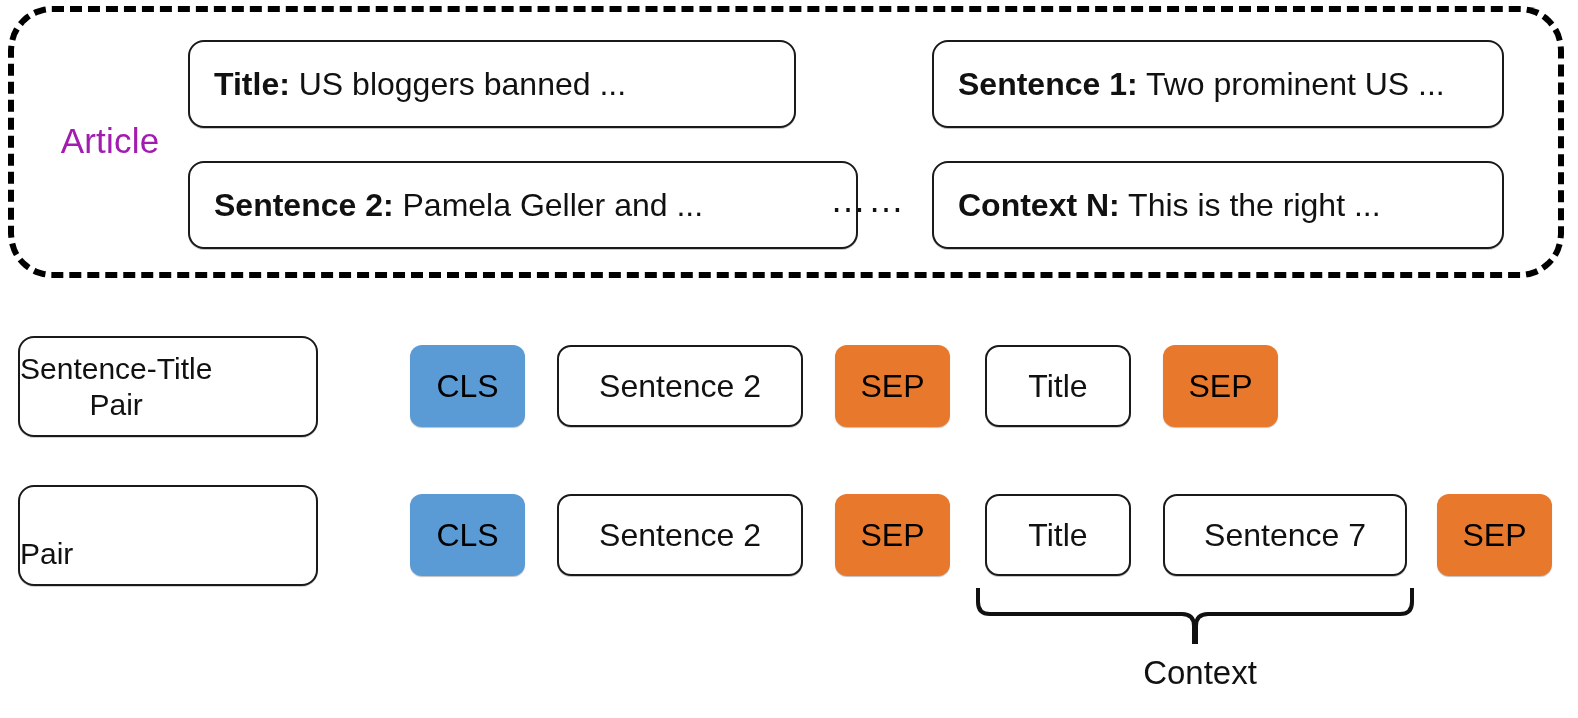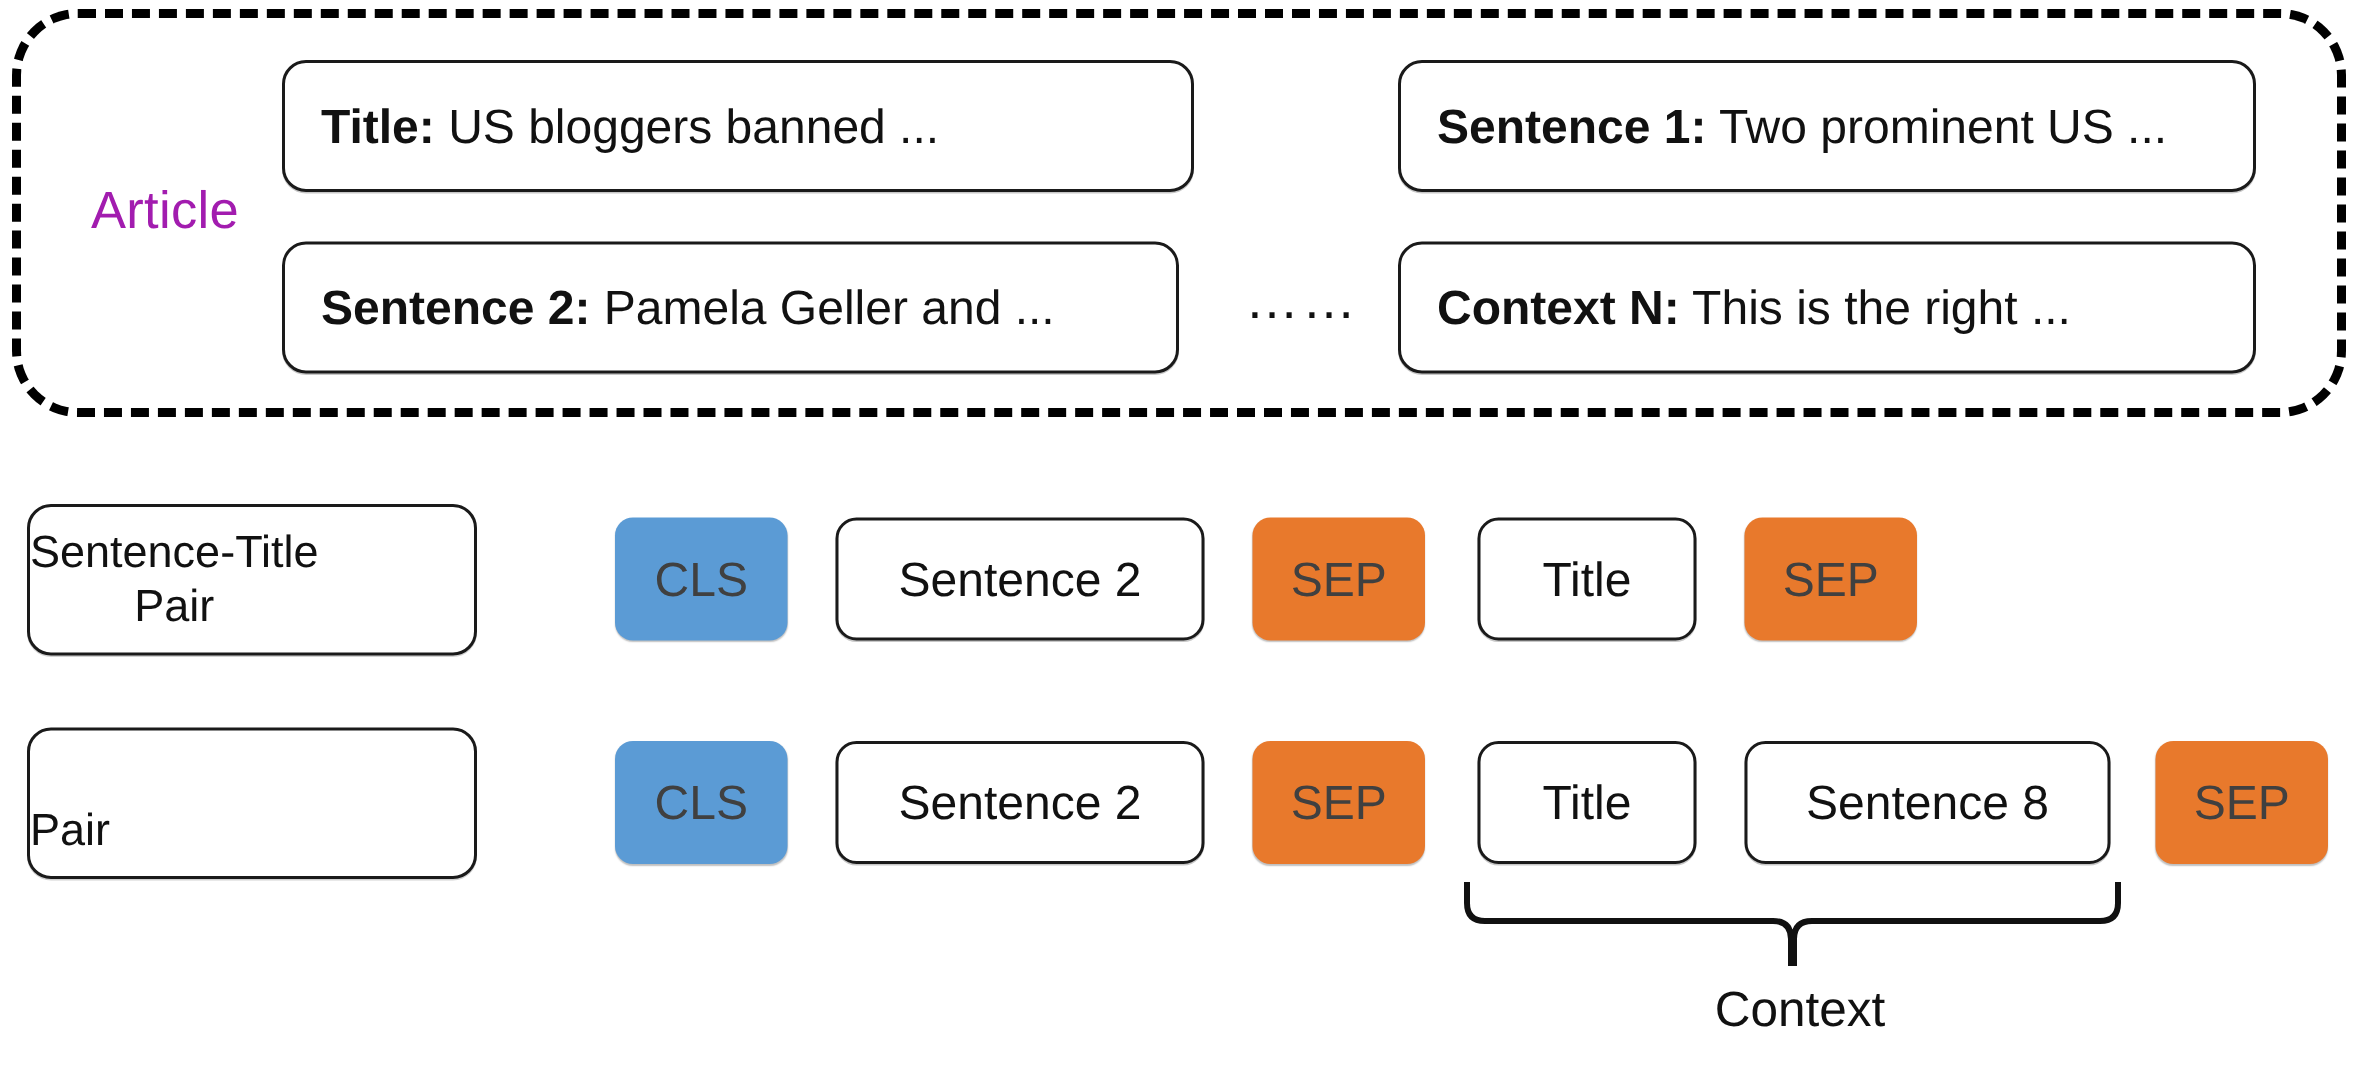--- a/index.html
+++ b/index.html
@@ -108,21 +108,21 @@
   
   .chip {
     position: absolute;
     box-sizing: border-box;
     border-radius: 12px;
     display: flex;
     align-items: center;
     justify-content: center;
     font-size: 32px;
     line-height: 36px;
-    color: #404040;
+    color: #000000;
     box-shadow: 0 1px 1px rgba(0,0,0,0.25);
   }
   .chip-cls { background: #5B9BD5; }
   .chip-sep { background: #E8792C; }
 
   
   .brace-wrap {
     position: absolute;
     left: 975px;
     top: 588px;
@@ -150,21 +150,21 @@
   <div class="article-label">Article</div>
 
   <div class="cell art-cell pad-left" style="left:188px; top:40px; width:608px;">
     <span class="txt"><b>Title:</b><span> US bloggers banned ...</span></span>
   </div>
 
   <div class="cell art-cell pad-left" style="left:932px; top:40px; width:572px;">
     <span class="txt"><b>Sentence 1:</b><span> Two prominent US ...</span></span>
   </div>
 
-  <div class="cell art-cell pad-left" style="left:188px; top:161px; width:598px;">
+  <div class="cell art-cell pad-left" style="left:188px; top:161px; width:670px;">
     <span class="txt"><b>Sentence 2:</b><span> Pamela Geller and ...</span></span>
   </div>
 
   <div class="art-ellipsis">……</div>
 
   <div class="cell art-cell pad-left" style="left:932px; top:161px; width:572px;">
     <span class="txt"><b>Context N:</b><span> This is the right ...</span></span>
   </div>
 
   <div class="pair-label" style="top:336px;">
@@ -205,21 +205,21 @@
 
   <div class="chip chip-sep" style="left:835px; top:494px; width:115px; height:82px;">
     <span>SEP</span>
   </div>
 
   <div class="cell center" style="left:985px; top:494px; width:146px; height:82px;">
     <span class="txt">Title</span>
   </div>
 
   <div class="cell center" style="left:1163px; top:494px; width:244px; height:82px;">
-    <span class="txt">Sentence 8</span>
+    <span class="txt">Sentence 7</span>
   </div>
 
   <div class="chip chip-sep" style="left:1437px; top:494px; width:115px; height:82px;">
     <span>SEP</span>
   </div>
 
   <div class="brace-wrap">
     <svg width="440" height="56" viewBox="0 0 440 56" fill="none" xmlns="http://www.w3.org/2000/svg">
       <path d="M3 0 L3 14 Q3 26 15 26 L207 26 Q219 26 219 38 L219 56 L221 56 L221 38 Q221 26 233 26 L425 26 Q437 26 437 14 L437 0" stroke="#111111" stroke-width="4" fill="none" stroke-linecap="round" stroke-linejoin="round"></path>
     </svg>

